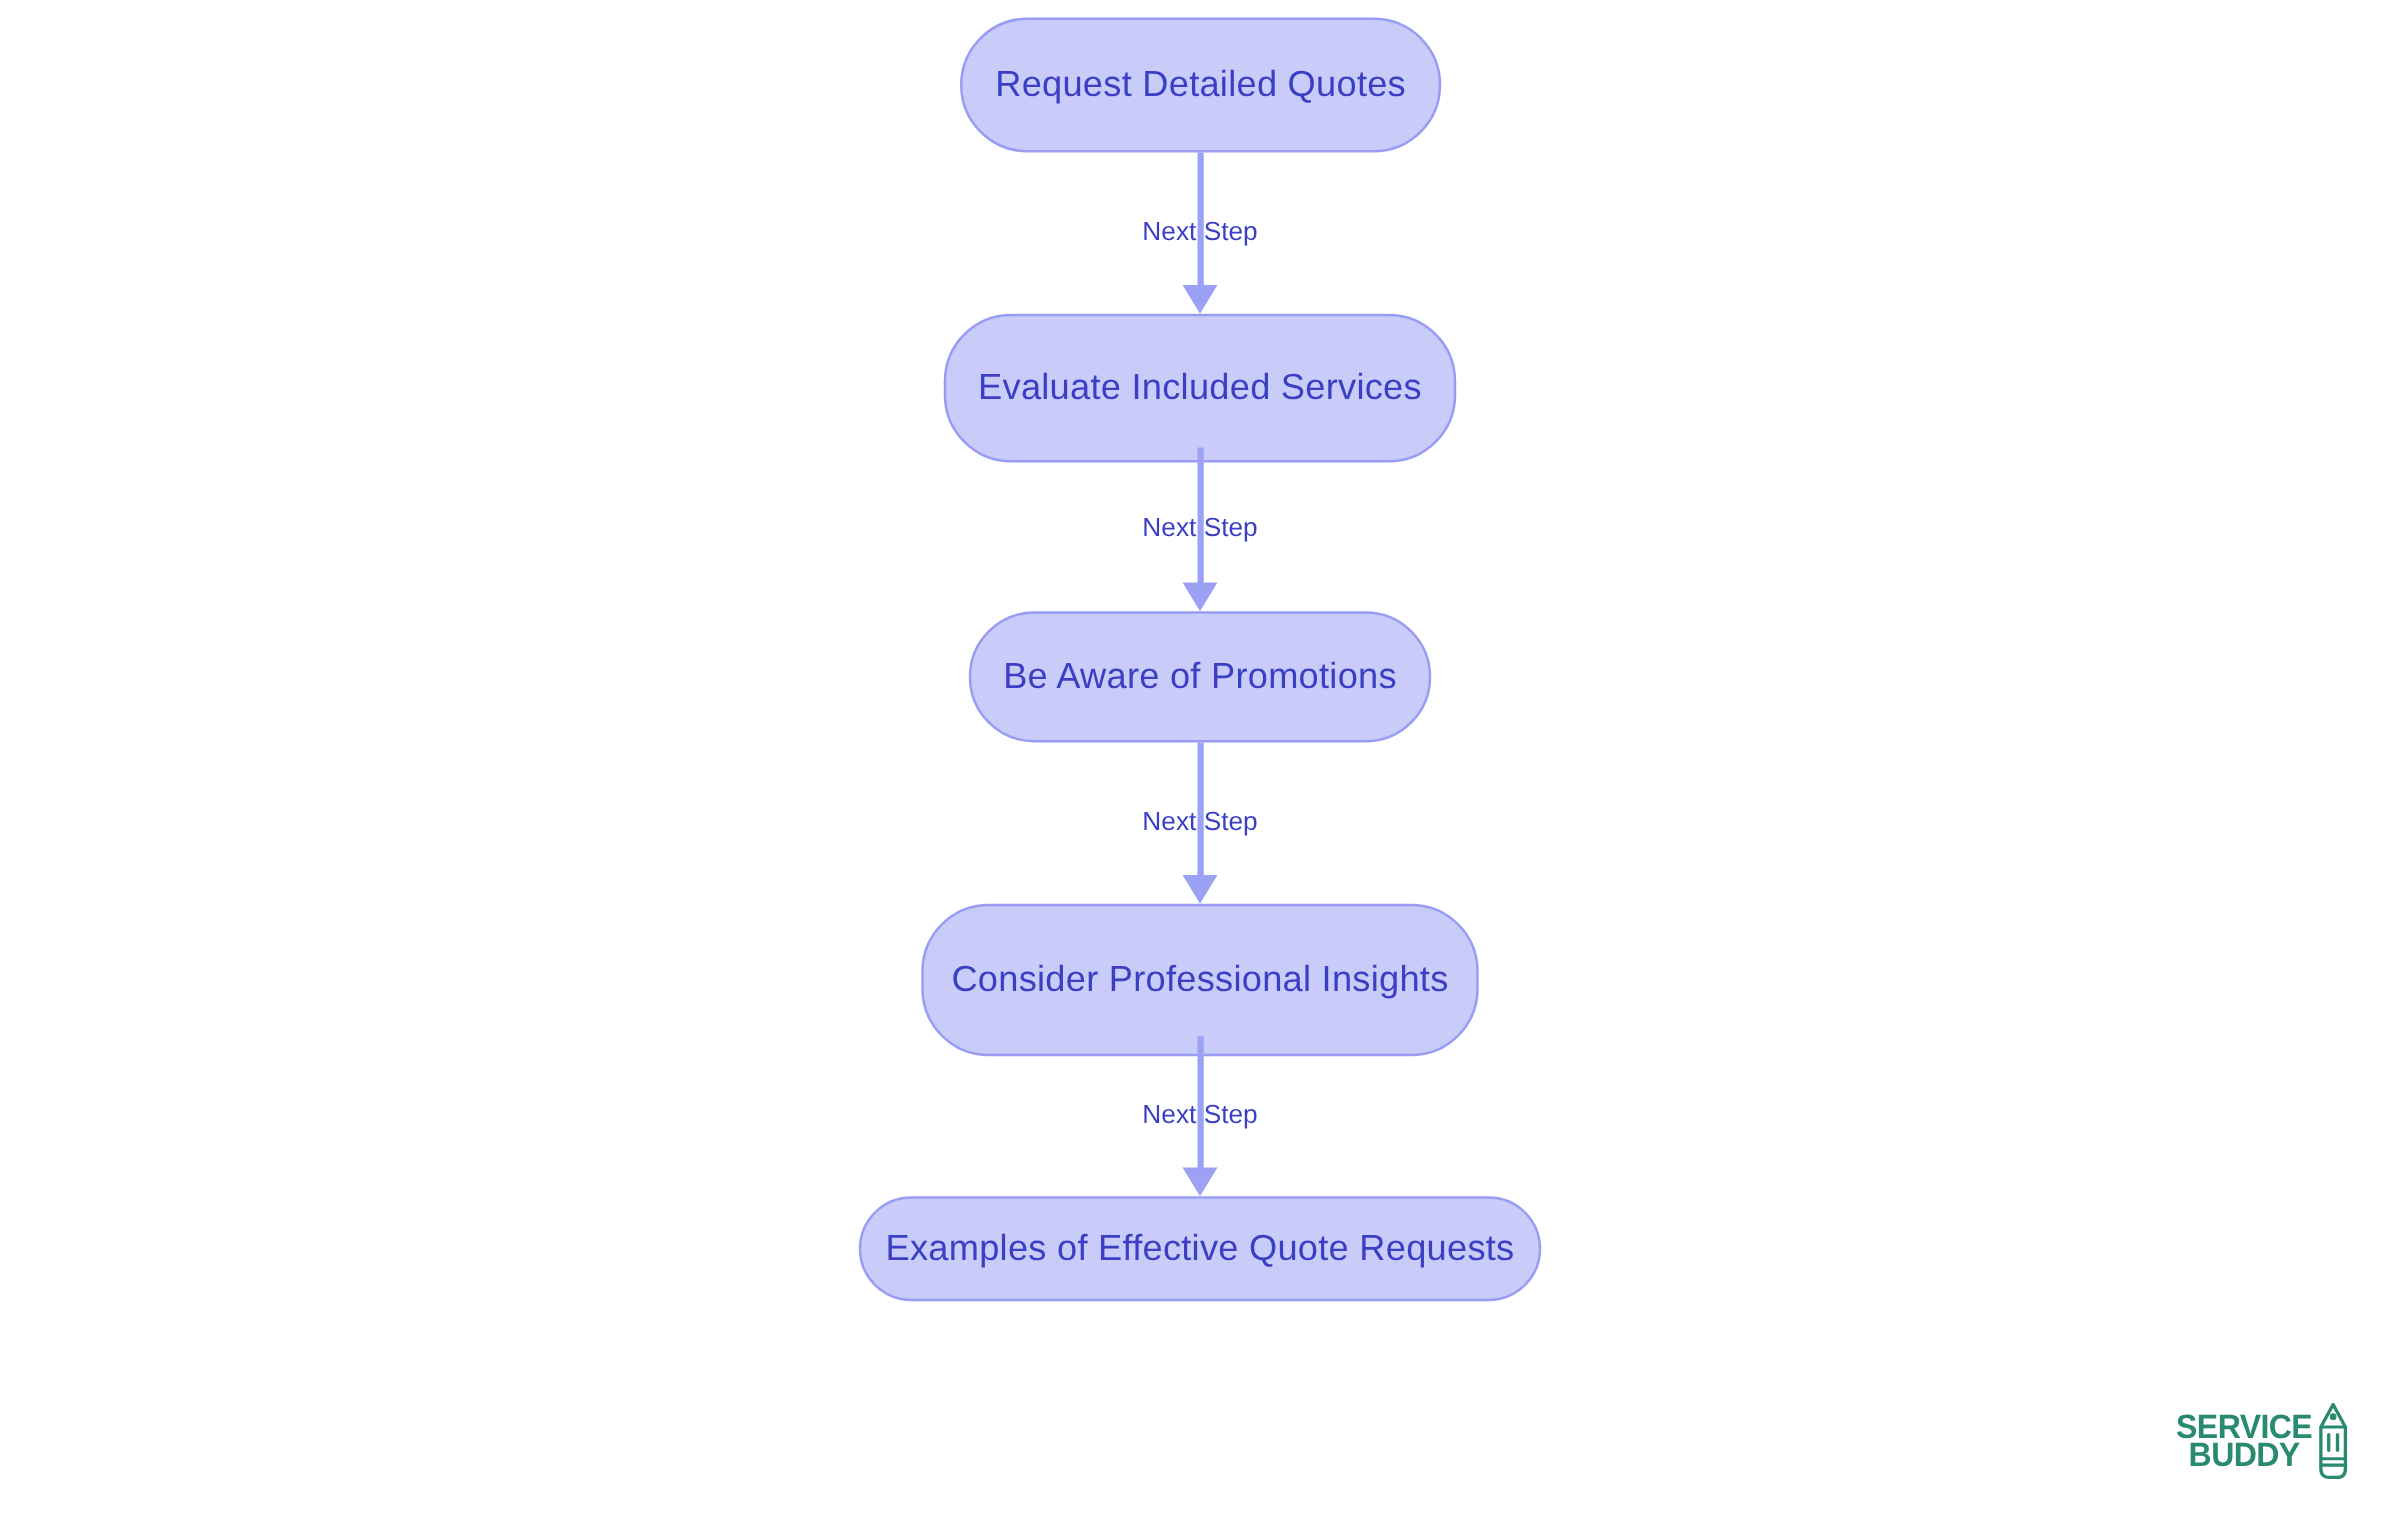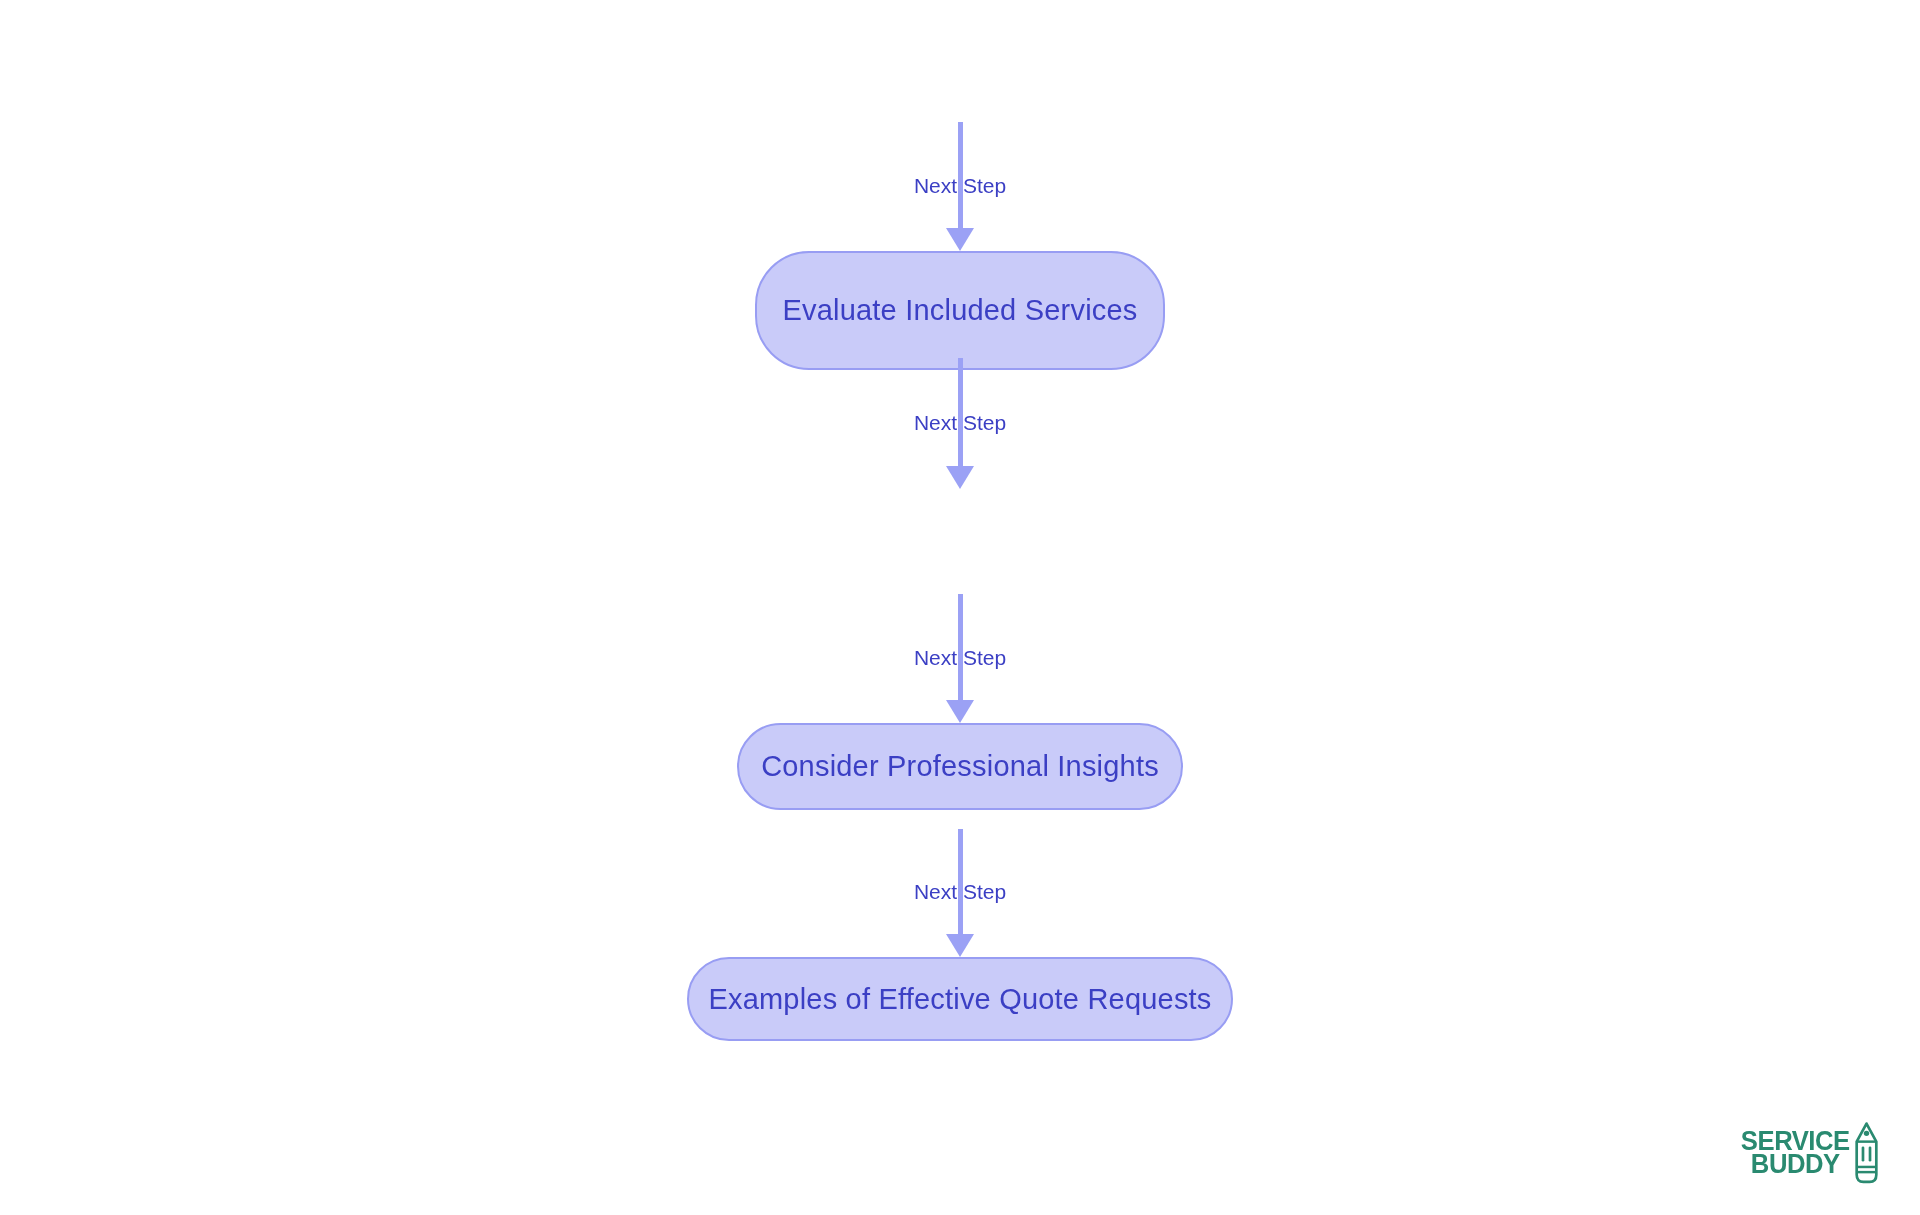--- a/index.html
+++ b/index.html
@@ -29,21 +29,21 @@
   }
   .node span {
     color: var(--node-text);
     font-size: 29px;
     letter-spacing: 0.2px;
     white-space: nowrap;
   }
   .node-0 { left: 768px; top: 14px;  width: 385px; height: 108px; }
   .node-1 { left: 755px; top: 251px; width: 410px; height: 119px; }
   .node-2 { left: 775px; top: 489px; width: 370px; height: 105px; }
-  .node-3 { left: 737px; top: 723px; width: 446px; height: 87px; }
+  .node-3 { left: 737px; top: 723px; width: 446px; height: 122px; }
   .node-4 { left: 687px; top: 957px; width: 546px; height: 84px; }
 
   
   .connector {
     position: absolute;
     left: 840px;
     width: 240px;
   }
   .connector-0 { top: 122px; height: 129px; }
   .connector-1 { top: 358px; height: 131px; }
@@ -102,37 +102,43 @@
   }
   .logo-pencil {
     display: block;
   }
 </style>
 </head>
 <body>
 
 <div class="canvas">
 
+  <div class="node node-0">
+    <span>Request Detailed Quotes</span>
+  </div>
 
   <div class="connector connector-0">
     <div class="line"></div>
     <div class="arrowhead"></div>
     <span class="edge-label">Next Step</span>
   </div>
 
   <div class="node node-1">
     <span>Evaluate Included Services</span>
   </div>
 
   <div class="connector connector-1">
     <div class="line"></div>
     <div class="arrowhead"></div>
     <span class="edge-label">Next Step</span>
   </div>
 
+  <div class="node node-2">
+    <span>Be Aware of Promotions</span>
+  </div>
 
   <div class="connector connector-2">
     <div class="line"></div>
     <div class="arrowhead"></div>
     <span class="edge-label">Next Step</span>
   </div>
 
   <div class="node node-3">
     <span>Consider Professional Insights</span>
   </div>

